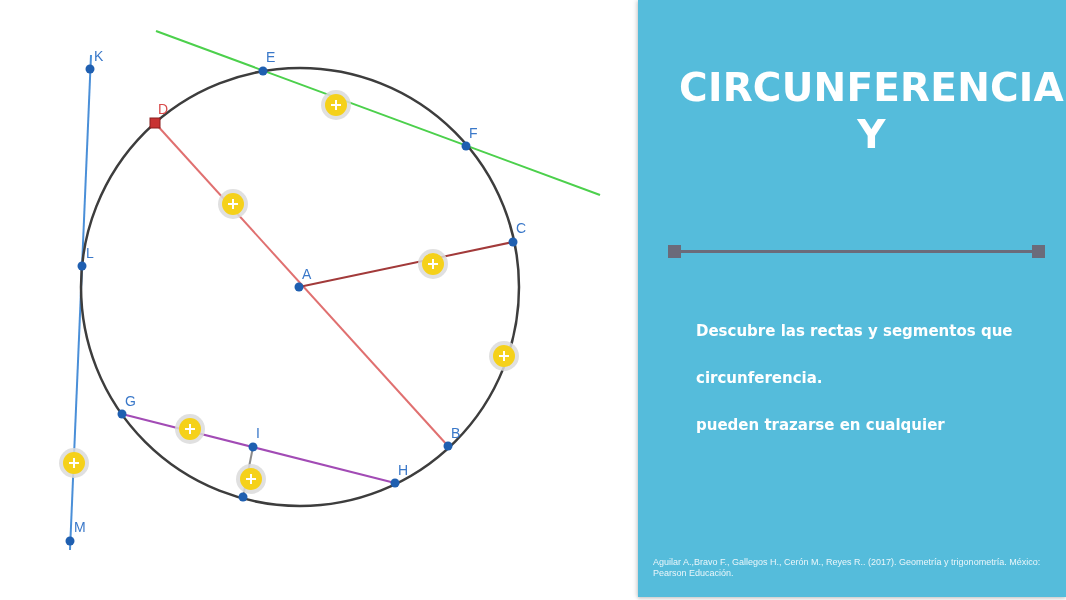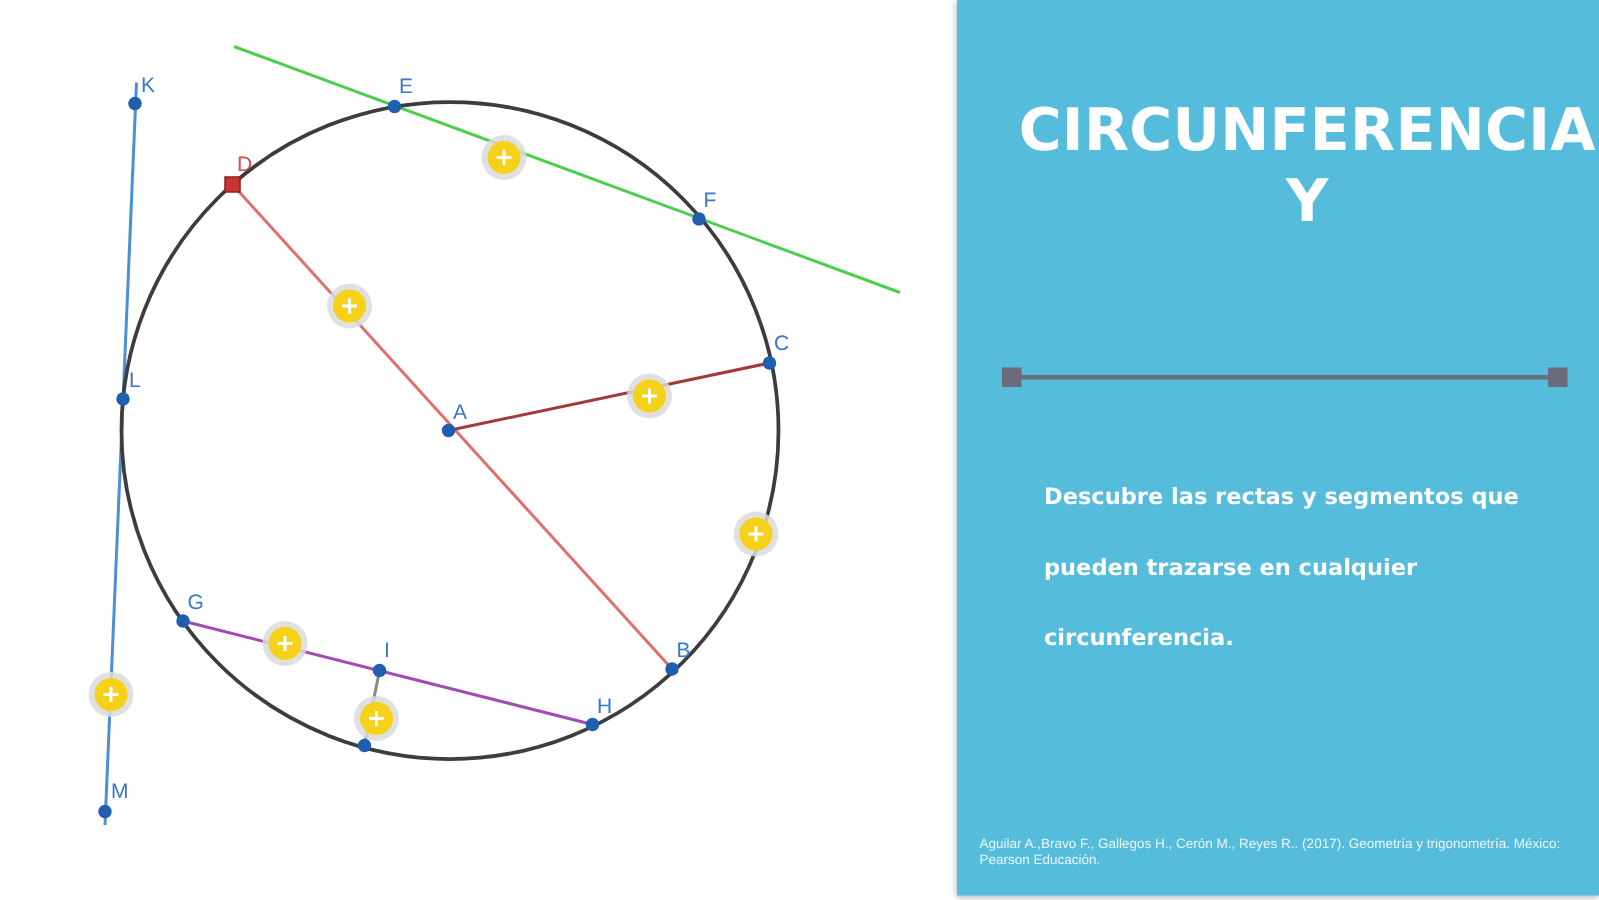--- a/index.html
+++ b/index.html
@@ -147,17 +147,17 @@
     <div>CIRCUNFERENCIA</div>
     <div>Y</div>
   </div>
   <div class="divider">
     <div class="bar"></div>
     <div class="cap l"></div>
     <div class="cap r"></div>
   </div>
   <div class="subtitle">
     <div>Descubre las rectas y segmentos que</div>
+    <div>circunferencia.</div>
     <div>pueden trazarse en cualquier</div>
-    <div>circunferencia.</div>
   </div>
   <div class="citation">Aguilar A.,Bravo F., Gallegos H., Cerón M., Reyes R.. (2017). Geometría y trigonometría. México: Pearson Educación.</div>
 </div>
 
 </body></html>

